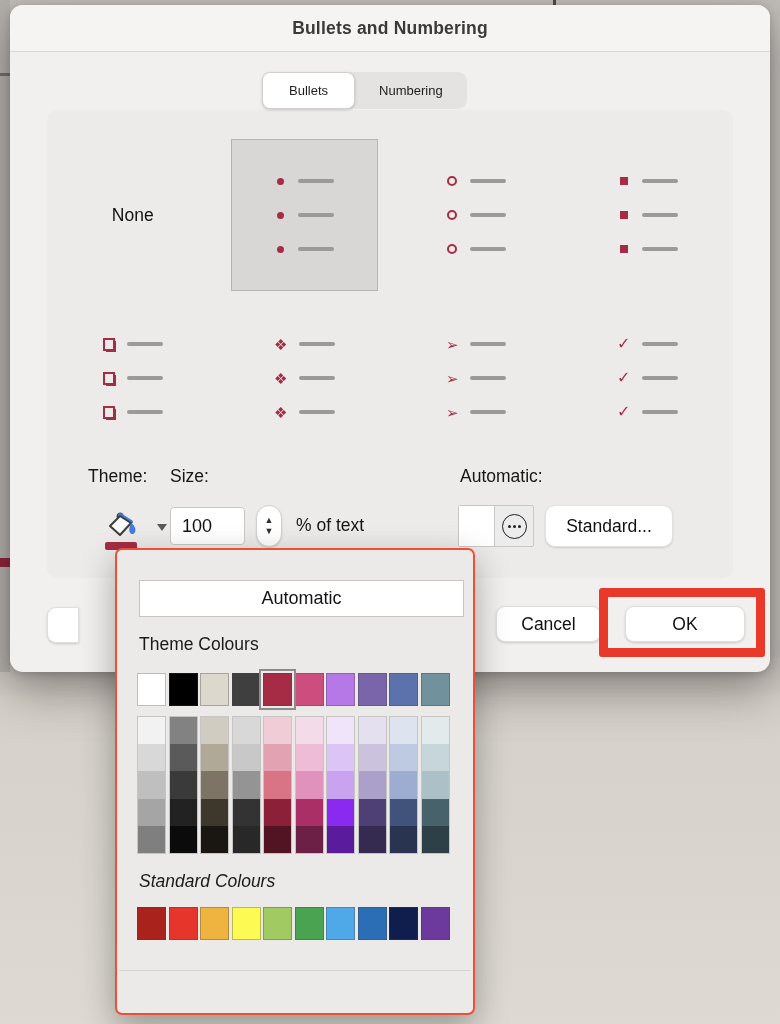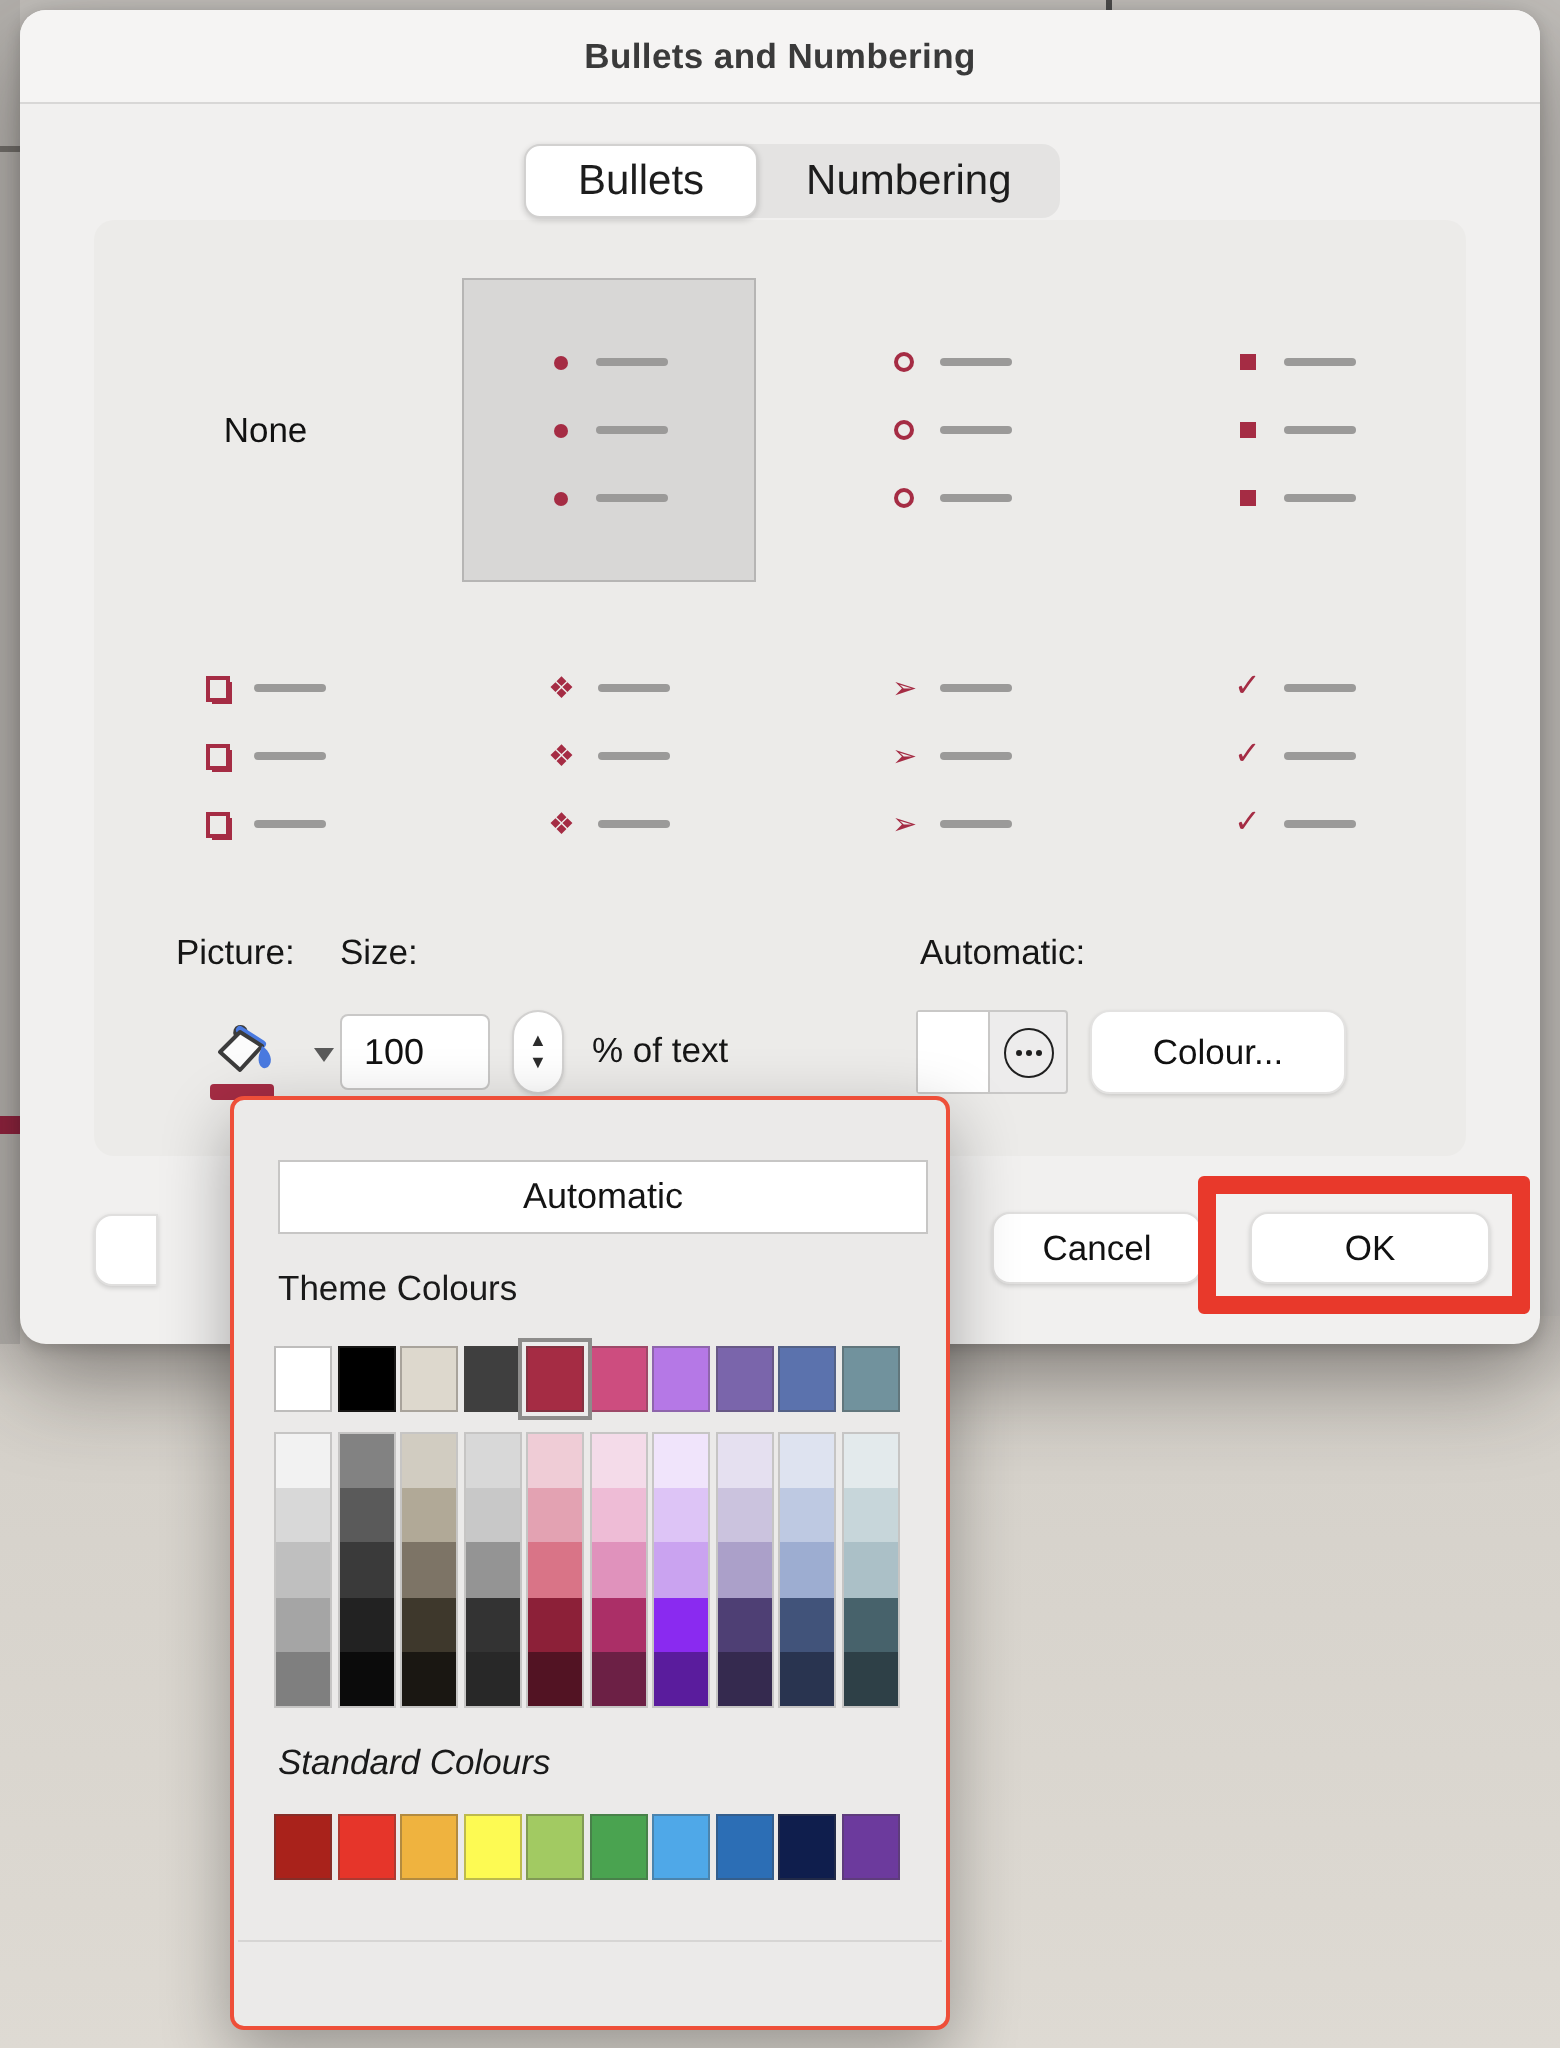--- a/index.html
+++ b/index.html
@@ -23,21 +23,21 @@
     box-shadow:0 20px 45px rgba(40,36,32,.40), 0 2px 8px rgba(0,0,0,.18); }
   .titlebar { position:absolute; left:0; right:0; top:0; height:47px;
     background:#f5f4f3; border-radius:13px 13px 0 0; border-bottom:1px solid #d8d7d6;
     display:flex; align-items:center; justify-content:center; }
   .titlebar .title { font-size:17.5px; font-weight:bold; color:#3a3a3a; letter-spacing:.2px; }
 
   
   .tabs { position:absolute; left:252px; top:67px; height:37px; display:flex;
     background:#e4e3e2; border-radius:9px; z-index:5; align-items:stretch; }
   .tab { display:flex; align-items:center; justify-content:center;
-    font-size:21px; color:#1d1d1d; padding:0 24px; cursor:default; }
+    font-size:13px; color:#1d1d1d; padding:0 24px; cursor:default; }
   .tab.selected { background:#ffffff; border-radius:8px; border:1px solid #d2d1d0;
     box-shadow:0 1px 3px rgba(0,0,0,.18); padding:0 26px; }
 
   
   .panel { position:absolute; left:37px; top:105px; width:686px; height:468px;
     background:#ecebe9; border-radius:10px; }
 
   .bullet-row { position:absolute; left:0; right:0; display:grid;
     grid-template-columns:repeat(4,1fr); }
   .bullet-row.r1 { top:29px; height:152px; }
@@ -267,21 +267,21 @@
               <span class="bline"></span>
             </div>
             <div class="blt-item">
               <span class="blt blt-check">✓</span>
               <span class="bline"></span>
             </div>
           </div>
       </div>
     </div>
 
-    <div class="ctl-label lbl-colour">Picture:</div>
+    <div class="ctl-label lbl-colour">Theme:</div>
     <div class="bucket-btn">
       <svg width="36" height="30" viewBox="0 0 36 30">
         <path d="M15 7 C13 2.5 19 0.5 20 5" fill="none" stroke="#3c3c3c" stroke-width="2"></path>
         <path d="M17 4 L28 11" stroke="#4a7ae0" stroke-width="4" stroke-linecap="round"></path>
         <path d="M7 15 L17 5 L28 12 L17 24 Z" fill="#fcfcfc" stroke="#3c3c3c" stroke-width="2" stroke-linejoin="round"></path>
         <path d="M28 12 C32 14.5 34 19.5 31 22.5 C28 24.5 25.5 21 26.5 16.5 Z" fill="#4a7ae0"></path>
       </svg>
       <div class="bucket-swatch"></div>
     </div>
     <div class="dd-arrow"></div>
@@ -298,21 +298,21 @@
     <div class="char-group">
       <div class="char-well"></div>
       <div class="char-dots">
         <div class="dots-circle">
             <i></i>
             <i></i>
             <i></i>
           </div>
       </div>
     </div>
-    <div class="picture-btn">Colour...</div>
+    <div class="picture-btn">Standard...</div>
   </div>
 
   <div class="btn btn-partial"></div>
   <div class="btn btn-cancel">Cancel</div>
   <div class="btn btn-ok">OK</div>
 </div>
 
 <div class="annotation"></div>
 
 <div class="popover">

